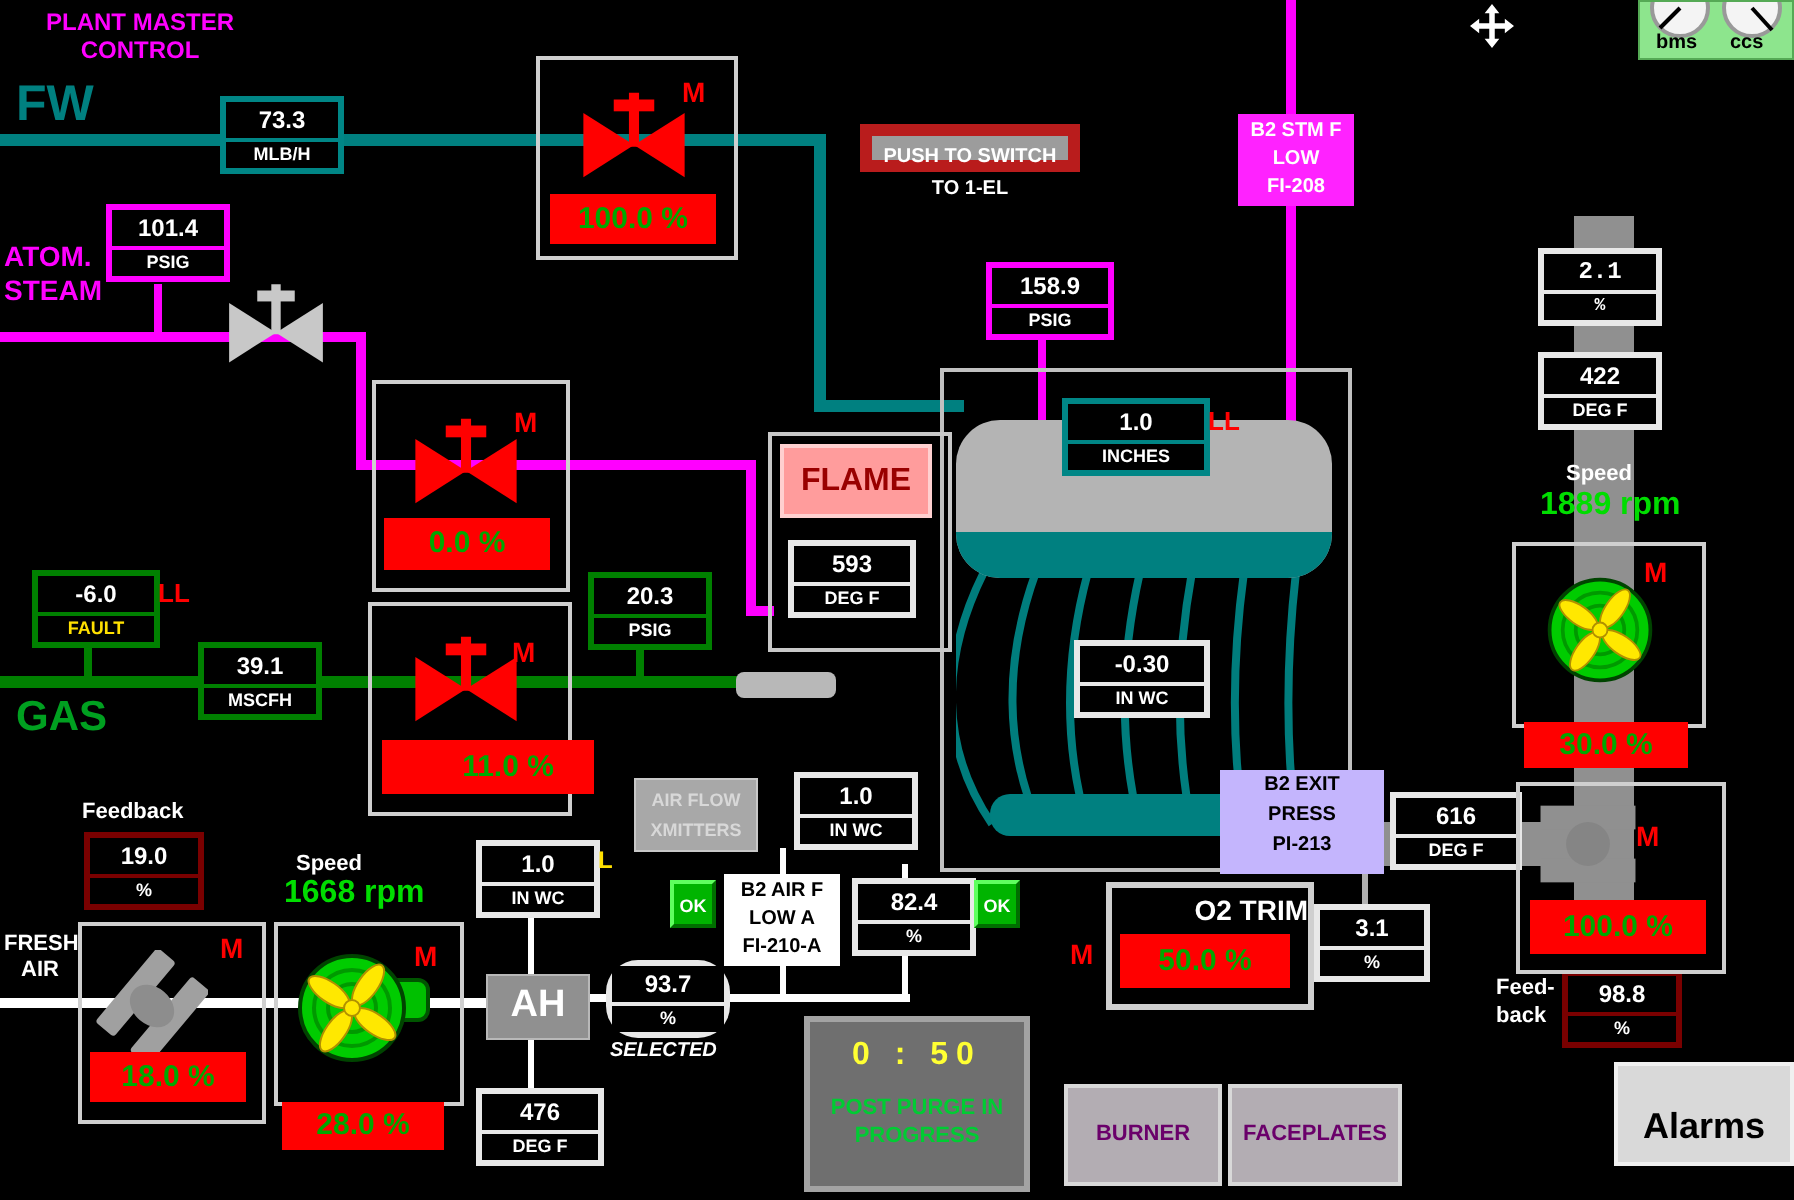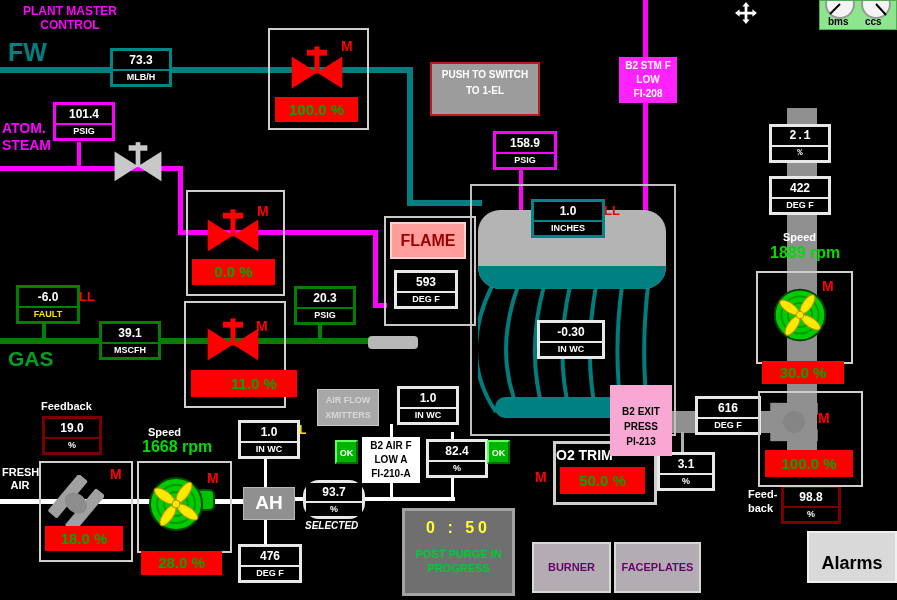--- a/index.html
+++ b/index.html
@@ -298,46 +298,46 @@
   <div class="eqbox" style="left:758px;top:391px;width:101px;height:92px;"></div>
   <svg class="abs" style="left:768px;top:401px;" width="52" height="42" viewBox="0 0 56 46">
     <rect x="2" y="2" width="52" height="13" fill="#909090"></rect>
     <rect x="2" y="31" width="52" height="13" fill="#909090"></rect>
     <circle cx="28" cy="23" r="12" fill="#858585"></circle>
   </svg>
   <div class="mflag" style="left:818px;top:410px;">M</div>
   <div class="pctbar" style="left:765px;top:450px;width:88px;height:27px;line-height:27px;">100.0 %</div>
 
   <div class="eqbox" style="left:553px;top:441px;width:98px;height:58px;border-width:3px;">
-    <div style="color:#fff;font-size:14px;text-align:left;line-height:22px;">O2 TRIM</div>
+    <div style="color:#fff;font-size:14px;text-align:right;line-height:22px;">O2 TRIM</div>
   </div>
   <div class="mflag" style="left:535px;top:469px;">M</div>
   <div class="pctbar" style="left:560px;top:467px;width:85px;height:27px;line-height:27px;">50.0 %</div>
 
   <div class="abs" style="left:243px;top:487px;width:50px;height:31px;background:#909090;border:1px solid #b8b8b8;text-align:center;">
     <span style="color:#fff;font-size:19px;line-height:30px;">AH</span>
   </div>
 
   <div class="infobox" style="left:619px;top:57px;width:58px;height:44px;background:#ff22ff;color:#fff;font-size:10px;line-height:14px;padding-top:2px;">
     <div>B2 STM F</div>
     <div>LOW</div>
     <div>FI-208</div>
   </div>
   <div class="infobox" style="left:362px;top:437px;width:58px;height:44px;background:#fff;color:#000;font-size:10px;line-height:14px;padding-top:2px;">
     <div>B2 AIR F</div>
     <div>LOW A</div>
     <div>FI-210-A</div>
   </div>
-  <div class="infobox" style="left:610px;top:385px;width:62px;height:52px;background:#f9a8d4;color:#000;font-size:10px;line-height:15px;padding-top:19px;">
+  <div class="infobox" style="left:610px;top:385px;width:82px;height:52px;background:#c4b5fd;color:#000;font-size:10px;line-height:15px;padding-top:0;">
     <div>B2 EXIT</div>
     <div>PRESS</div>
     <div>PI-213</div>
   </div>
 
-  <div class="btn" style="left:430px;top:62px;width:110px;height:54px;background:#9c9c9c;border:2px solid #b91c1c;color:#fff;font-size:10px;line-height:16px;padding-top:3px;box-sizing:border-box;text-align:center;">
+  <div class="btn" style="left:430px;top:62px;width:110px;height:24px;background:#9c9c9c;border:6px solid #b91c1c;color:#fff;font-size:10px;line-height:16px;padding-top:3px;box-sizing:border-box;text-align:center;">
     <div>PUSH TO SWITCH</div>
     <div>TO 1-EL</div>
   </div>
   <div class="btn" style="left:317px;top:389px;width:62px;height:37px;background:#a8a8a8;border:1px solid #c8c8c8;color:#d8d8d8;font-size:9px;line-height:15px;padding-top:3px;box-sizing:border-box;">
     <div>AIR FLOW</div>
     <div>XMITTERS</div>
   </div>
   <div class="okbtn" style="left:335px;top:440px;">OK</div>
   <div class="okbtn" style="left:487px;top:440px;">OK</div>
 

